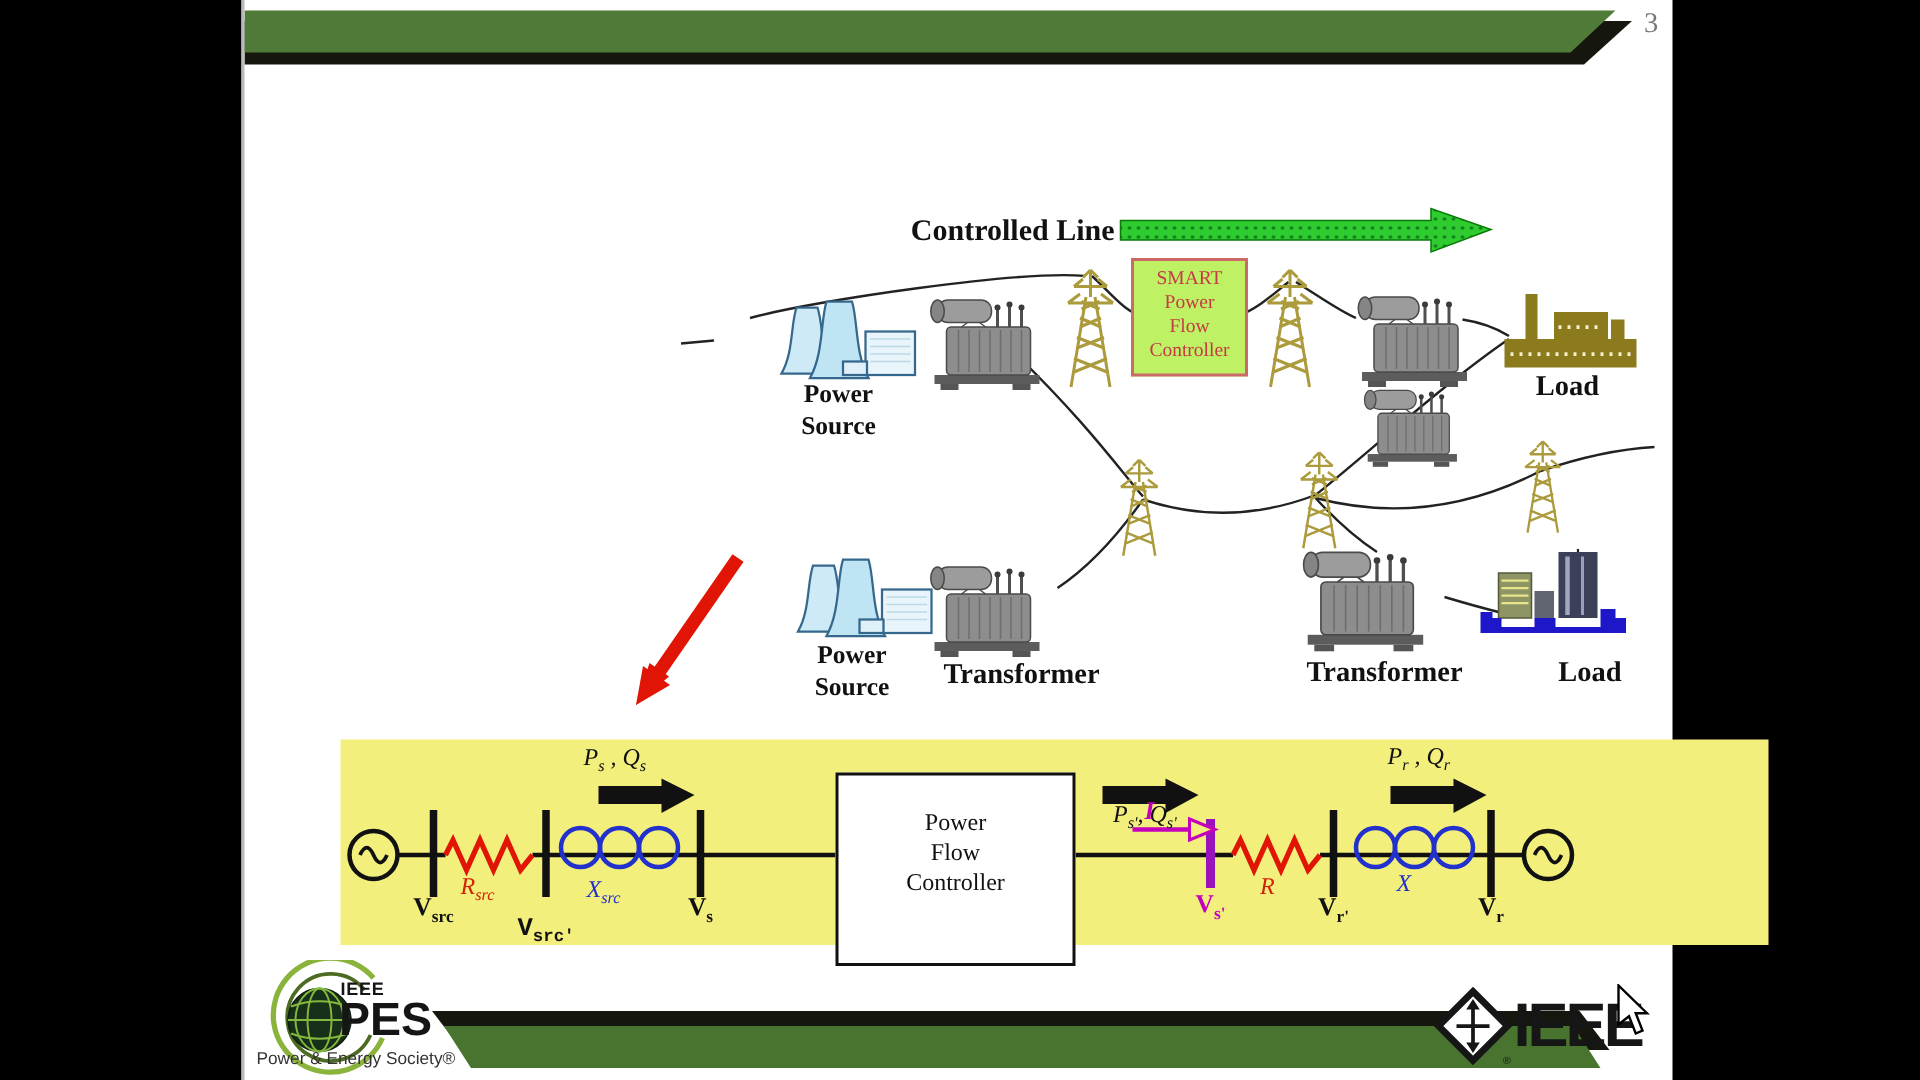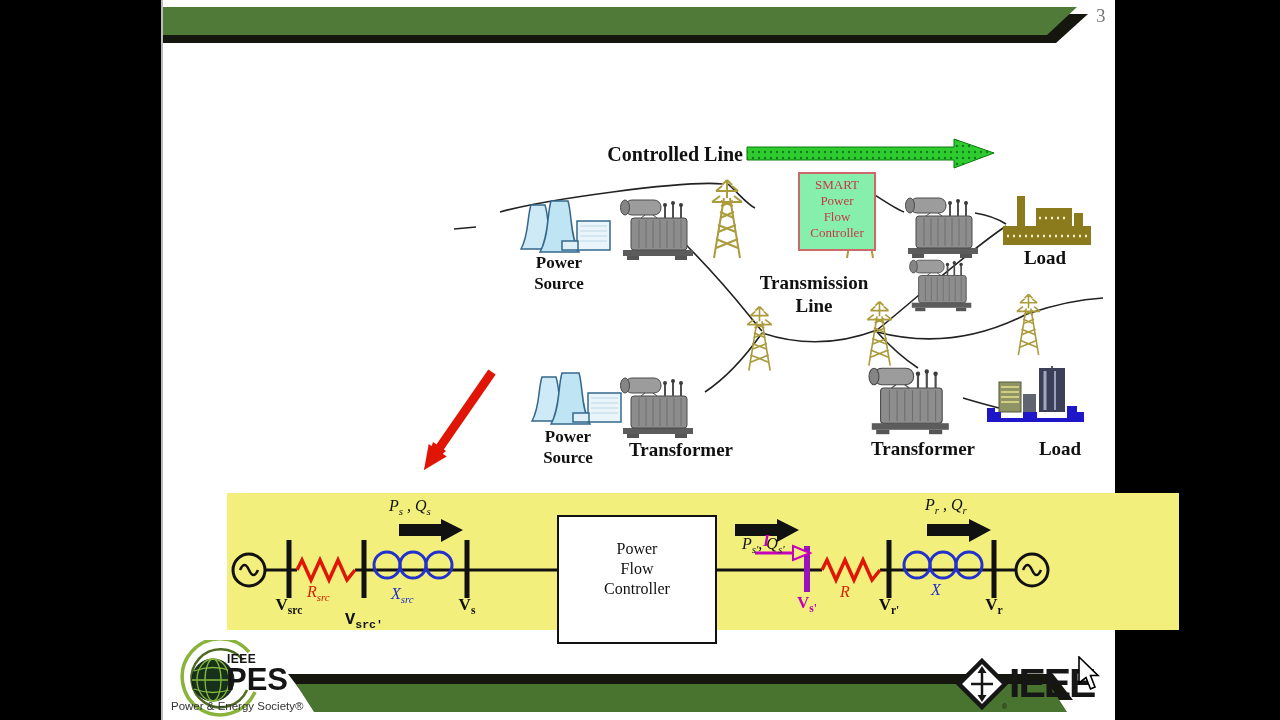--- a/index.html
+++ b/index.html
@@ -12,23 +12,23 @@
   
   #page-num{position:absolute;left:933px;top:5px;font-size:19px;color:#777;}
   #title{position:absolute;left:0;top:72px;width:952px;text-align:center;margin:0;
          font-family:"Liberation Sans","DejaVu Sans",sans-serif;
          font-weight:bold;font-size:40px;letter-spacing:-1px;color:#2323cf;}
   
   .nlabel{position:absolute;font-weight:bold;color:#111;text-align:center;line-height:21px;font-size:17px;}
   .nlabel.big{font-size:19px;line-height:23px;}
   #controlled-path{position:absolute;left:420px;top:143px;width:160px;text-align:right;
                    font-weight:bold;font-size:20px;color:#111;}
-  #smart-box{position:absolute;left:591px;top:172px;width:74px;height:72px;background:#86efac;
+  #smart-box{position:absolute;left:591px;top:172px;width:74px;height:72px;background:#bef264;
              border:2px solid #cc6a6a;color:#c53a44;text-align:center;
-             font-size:13px;line-height:16px;padding-top:3px;z-index:3;margin-left:44px;}
+             font-size:13px;line-height:16px;padding-top:3px;z-index:3;}
   
   #circuit{position:absolute;left:64px;top:493px;width:952px;height:137px;background:#f3ef7d;z-index:2;}
   #circuit svg{position:absolute;left:0;top:0;}
   .flow{position:absolute;font-style:italic;font-size:16px;color:#111;white-space:nowrap;z-index:3;}
   .flow sub,.clabel sub,.buslab sub{font-size:0.68em;font-style:inherit;}
   .sep{white-space:pre;}
   .buslab{position:absolute;font-weight:bold;font-size:17px;color:#111;width:64px;text-align:center;z-index:3;}
   .clabel{position:absolute;font-style:italic;font-size:16px;z-index:3;}
   .red{color:#d42105;} .blue{color:#2230cc;} .magenta{color:#c400bb;font-weight:bold;}
   #pfc-box{position:absolute;left:330px;top:22px;width:156px;height:103px;background:#fff;
@@ -169,24 +169,20 @@
     <div id="smart-box">
       <div>SMART</div>
       <div>Power</div>
       <div>Flow</div>
       <div>Controller</div>
     </div>
     <div class="nlabel" style="left:351px;top:252px;width:90px;">
       <div>Power</div>
         <div>Source</div>
     </div>
-    <div class="nlabel big" style="left:576px;top:271px;width:150px;">
-      <div>Transmission</div>
-        <div>Line</div>
-    </div>
     <div class="nlabel big" style="left:837px;top:246px;width:90px;">Load</div>
     <div class="nlabel" style="left:360px;top:426px;width:90px;">
       <div>Power</div>
         <div>Source</div>
     </div>
     <div class="nlabel big" style="left:443px;top:438px;width:150px;">Transformer</div>
     <div class="nlabel big" style="left:685px;top:437px;width:150px;">Transformer</div>
     <div class="nlabel big" style="left:852px;top:437px;width:90px;">Load</div>
 
     <div id="circuit">

